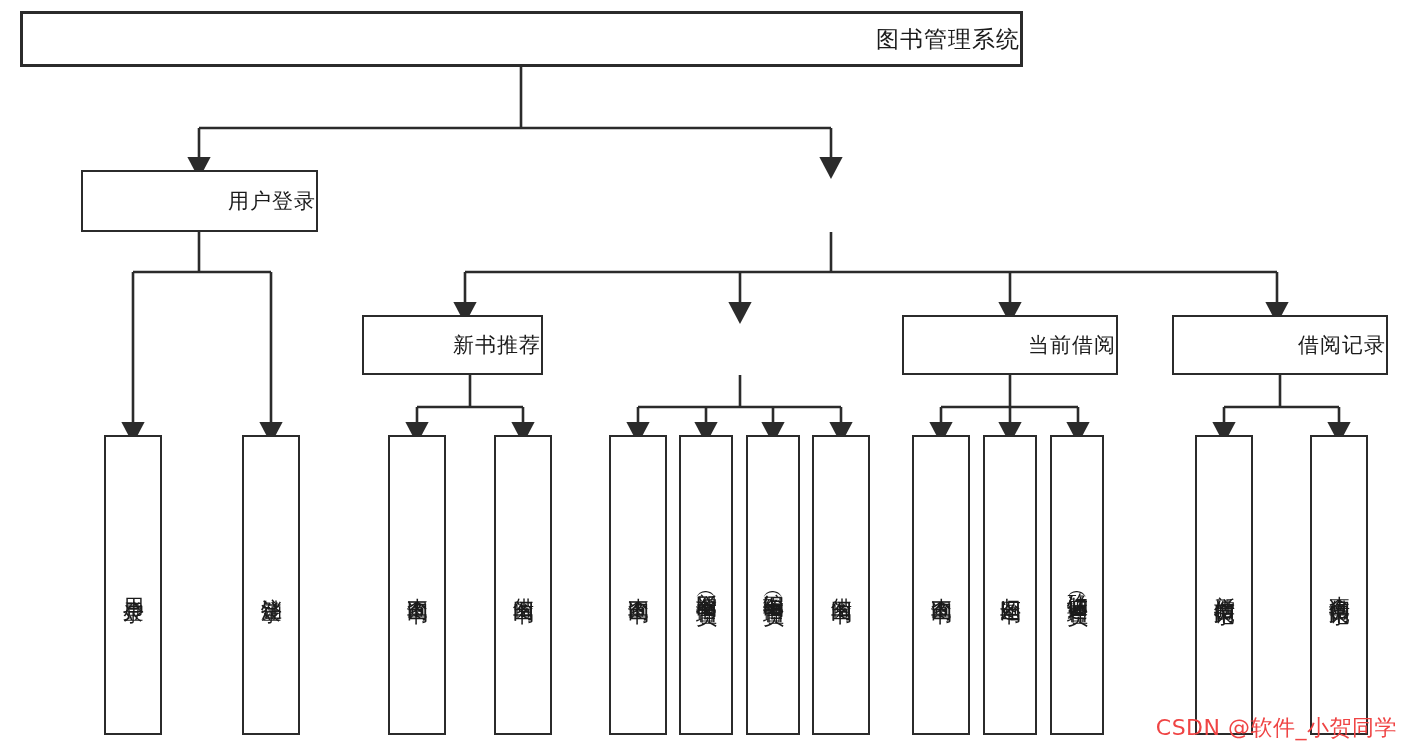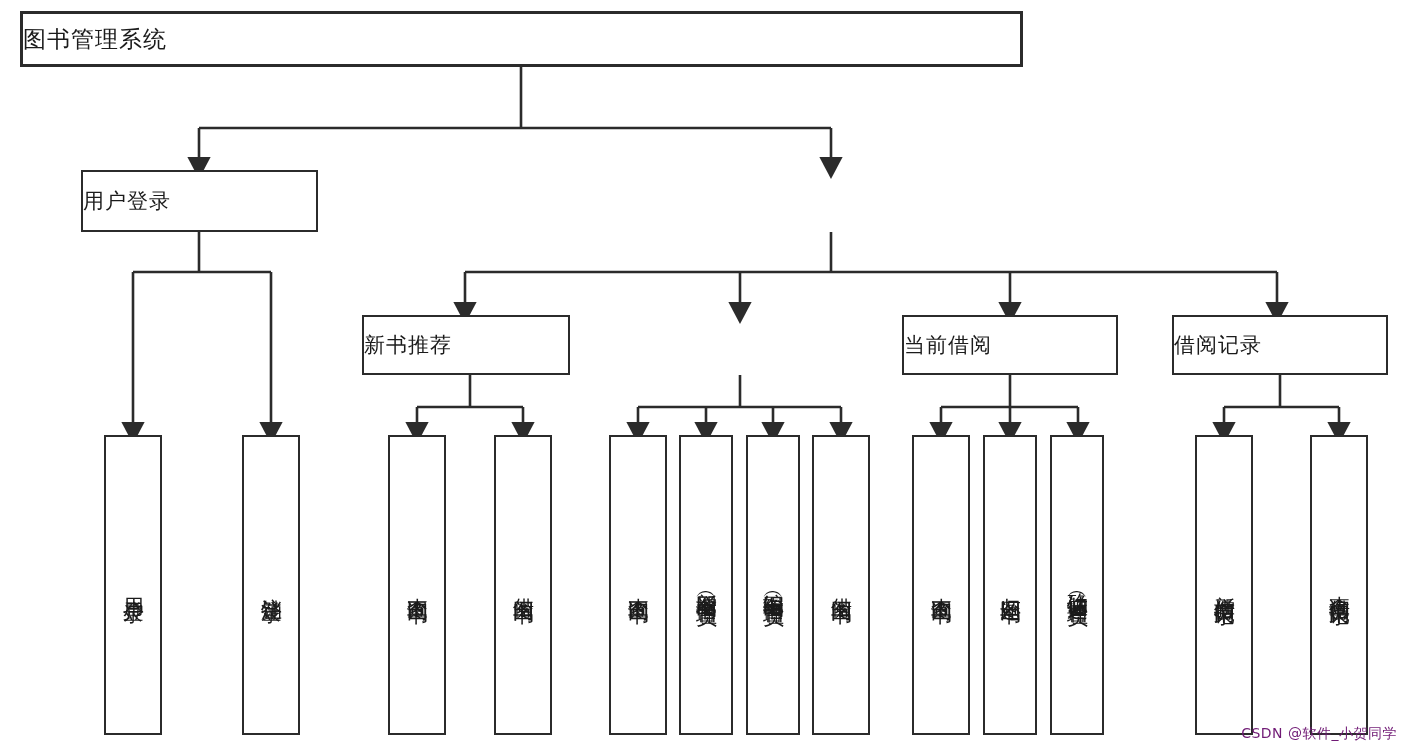--- a/index.html
+++ b/index.html
@@ -23,23 +23,24 @@
     pointer-events:none;
   }
   
   .node{
     position:absolute;
     box-sizing:border-box;
     background:#ffffff;
     border:2.5px solid #2b2b2b;
     display:flex;
     align-items:center;
-    justify-content:flex-start;
+    justify-content:flex-end;
     color:#1b1b1b;
     z-index:3;
+    padding-left:15px;
   }
   .node.lvl1{
     border-width:3px;
     font-size:23px;
     letter-spacing:1px;
   }
   .node.lvl2{
     border-width:2.5px;
     font-size:21px;
     letter-spacing:1px;
@@ -64,22 +65,22 @@
     letter-spacing:2px;
     white-space:nowrap;
     color:#1b1b1b;
     text-align:center;
   }
   
   #watermark{
     position:absolute;
     right:8px;
     bottom:4px;
-    font-size:14px;
-    color:#701a75;
+    font-size:22px;
+    color:#ef4444;
     letter-spacing:.5px;
     z-index:5;
     white-space:nowrap;
     margin-left:32px;
   }
 </style>
 </head>
 <body>
 
 <div id="canvas">
@@ -136,21 +137,21 @@
 
   <div class="node lvl1" style="left:20px; top:11px; width:1003px; height:56px;">
     <span>图书管理系统</span>
   </div>
 
   <div class="node lvl2" style="left:81px; top:170px; width:237px; height:62px;">
     <span>用户登录</span>
   </div>
 
 
-  <div class="node lvl3" style="left:362px; top:315px; width:208px; height:60px;">
+  <div class="node lvl3" style="left:362px; top:315px; width:181px; height:60px;">
     <span>新书推荐</span>
   </div>
 
 
   <div class="node lvl3" style="left:902px; top:315px; width:216px; height:60px;">
     <span>当前借阅</span>
   </div>
 
   <div class="node lvl3" style="left:1172px; top:315px; width:216px; height:60px;">
     <span>借阅记录</span>

